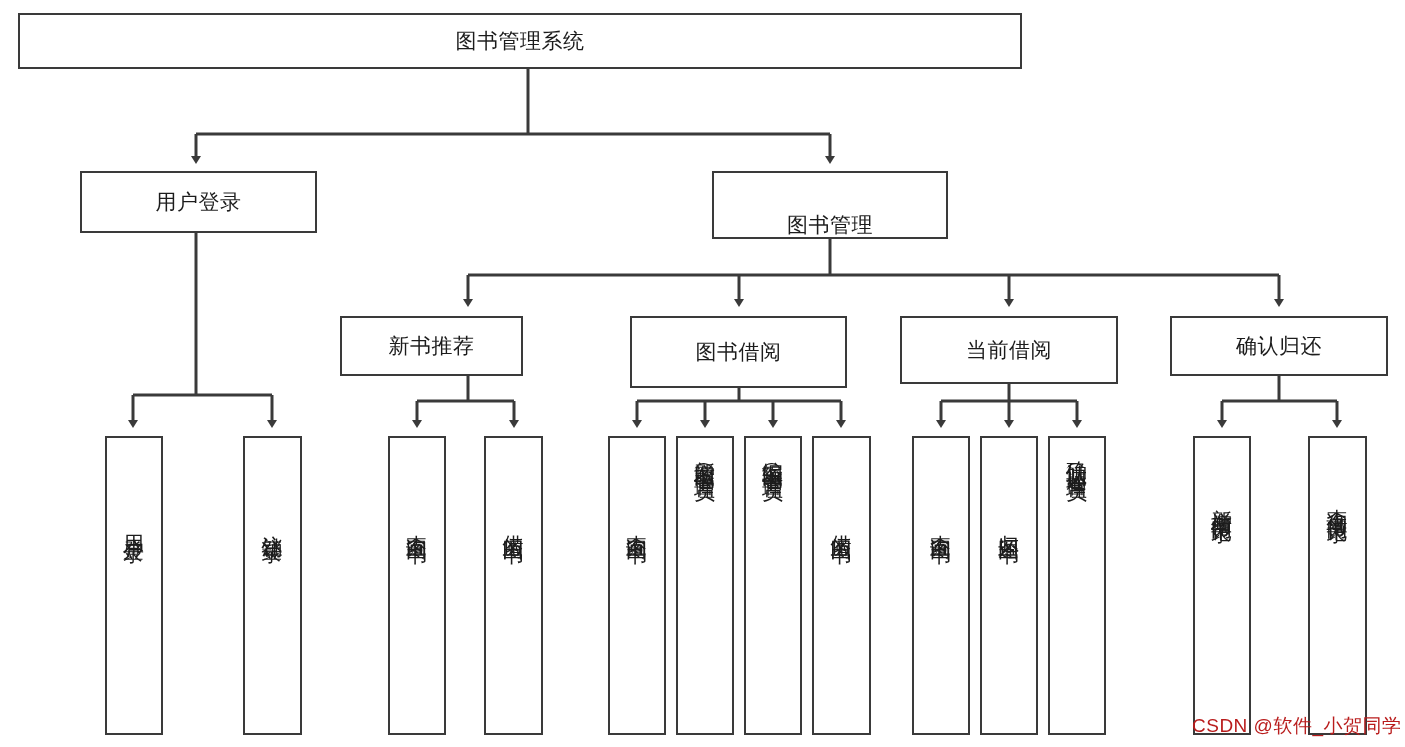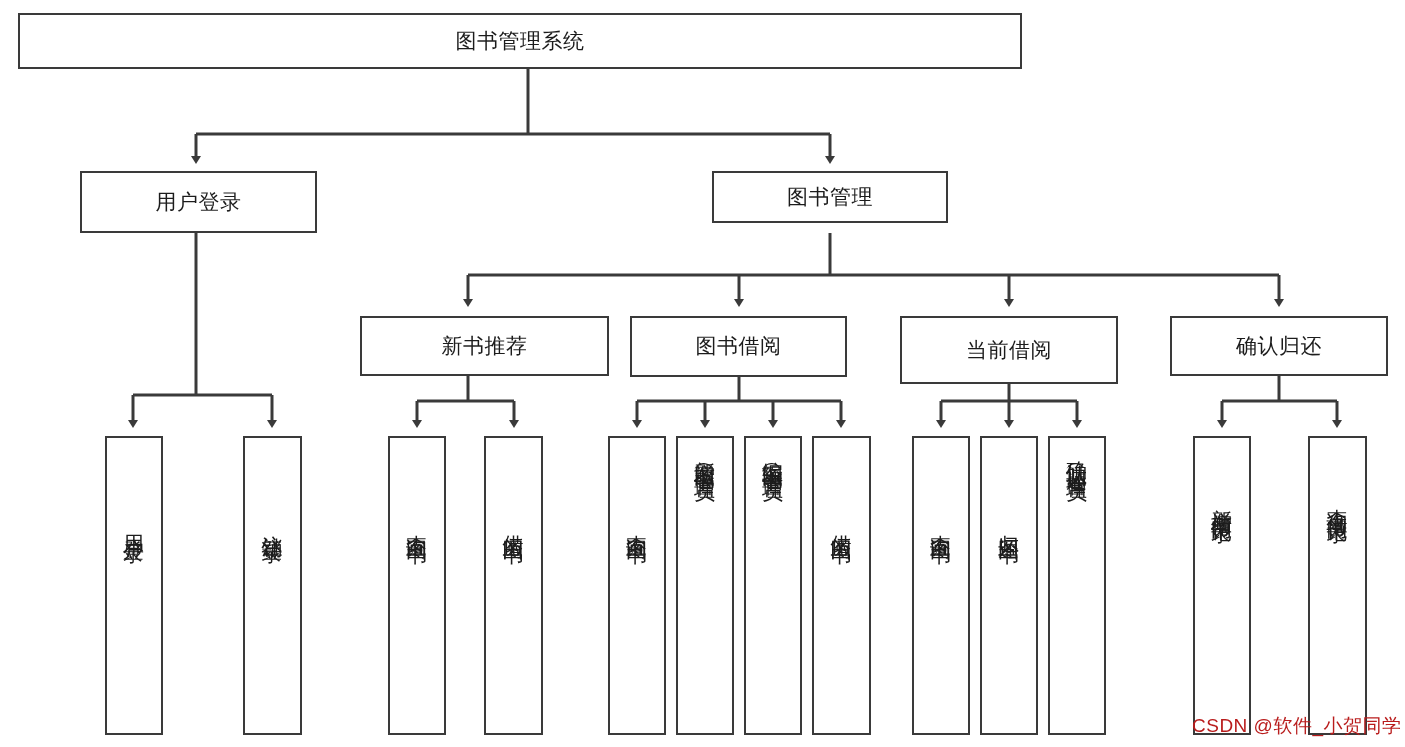--- a/index.html
+++ b/index.html
@@ -125,28 +125,28 @@
     </g>
   </svg>
 
   <div class="node" style="left:18px; top:13px; width:1004px; height:56px;">
     <span class="node-label">图书管理系统</span>
   </div>
 
   <div class="node" style="left:80px; top:171px; width:237px; height:62px;">
     <span class="node-label">用户登录</span>
   </div>
-  <div class="node" style="left:712px; top:171px; width:236px; height:52px;">
+  <div class="node" style="left:712px; top:171px; width:236px; height:68px;align-items:flex-end;">
     <span class="node-label">图书管理</span>
   </div>
 
-  <div class="node" style="left:360px; top:316px; width:249px; height:60px;">
+  <div class="node" style="left:340px; top:316px; width:183px; height:60px;">
     <span class="node-label">新书推荐</span>
   </div>
-  <div class="node" style="left:630px; top:316px; width:217px; height:61px;">
+  <div class="node" style="left:630px; top:316px; width:217px; height:72px;">
     <span class="node-label">图书借阅</span>
   </div>
   <div class="node" style="left:900px; top:316px; width:218px; height:68px;">
     <span class="node-label">当前借阅</span>
   </div>
   <div class="node" style="left:1170px; top:316px; width:218px; height:60px;">
     <span class="node-label">确认归还</span>
   </div>
 
   <div class="node leaf mid" style="left:105px; top:436px; width:58px; height:299px;">

